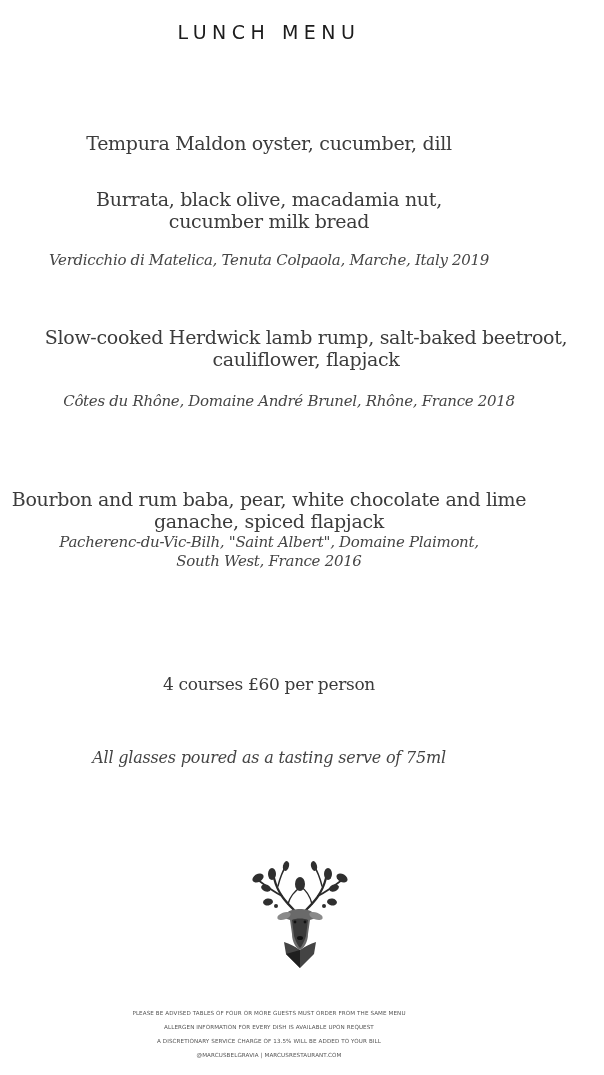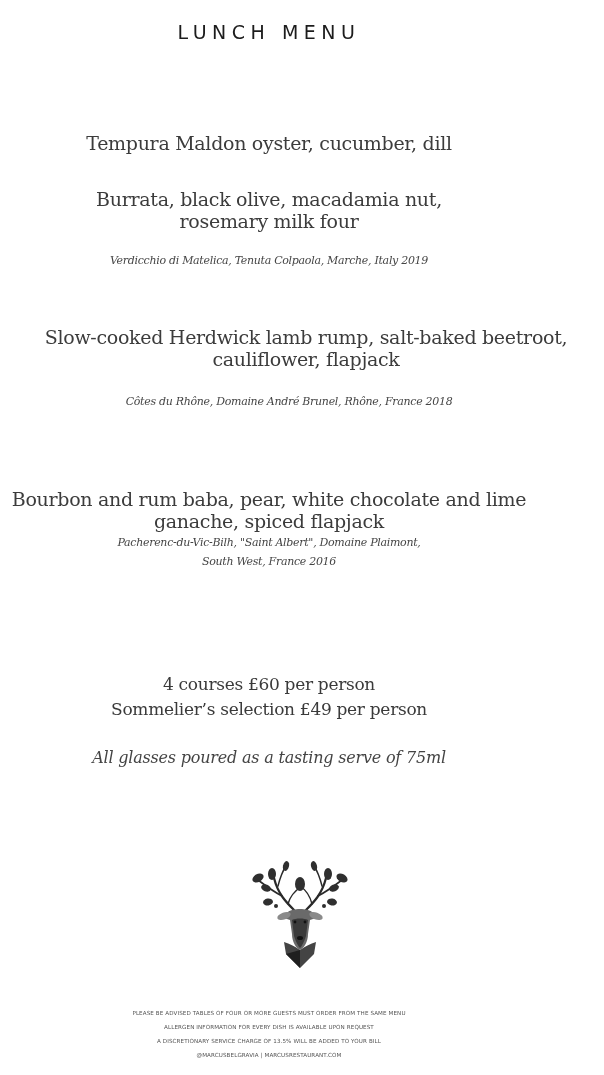--- a/index.html
+++ b/index.html
@@ -32,21 +32,21 @@
     .dish {
       font-family: "DejaVu Serif", serif;
       font-size: 19px;
       line-height: 22px;
       color: #3c3c3c;
       letter-spacing: -0.3px;
     }
     .wine {
       font-family: "DejaVu Serif", serif;
       font-style: italic;
-      font-size: 11px;
+      font-size: 15px;
       line-height: 19px;
       color: #454545;
       letter-spacing: -0.3px;
     }
     .price {
       font-family: "DejaVu Serif", serif;
       font-size: 17px;
       line-height: 25px;
       color: #3a3a3a;
       letter-spacing: -0.3px;
@@ -80,21 +80,21 @@
 <body>
 
 <div class="abs title">LUNCH MENU</div>
 
 <div class="abs dish" style="top:132px;">
   <span class="line">Tempura Maldon oyster, cucumber, dill</span>
 </div>
 
 <div class="abs dish" style="top:188px;">
   <span class="line">Burrata, black olive, macadamia nut,</span>
-  <span class="line">rosemary milk four</span>
+  <span class="line">cucumber milk bread</span>
 </div>
 <div class="abs wine" style="top:251px;">
   <span class="line">Verdicchio di Matelica, Tenuta Colpaola, Marche, Italy 2019</span>
 </div>
 
 <div class="abs dish" style="top:326px;padding-left:37px;">
   <span class="line">Slow-cooked Herdwick lamb rump, salt-baked beetroot,</span>
   <span class="line">cauliflower, flapjack</span>
 </div>
 <div class="abs wine" style="top:392px;margin-left:20px;">
@@ -105,21 +105,20 @@
   <span class="line">Bourbon and rum baba, pear, white chocolate and lime</span>
   <span class="line">ganache, spiced flapjack</span>
 </div>
 <div class="abs wine" style="top:533px;">
   <span class="line">Pacherenc-du-Vic-Bilh, "Saint Albert", Domaine Plaimont,</span>
   <span class="line">South West, France 2016</span>
 </div>
 
 <div class="abs price" style="top:672px;">
   <span class="line">4 courses £60 per person</span>
-  <span class="line">Sommelier’s selection £49 per person</span>
 </div>
 <div class="abs note" style="top:750px;">All glasses poured as a tasting serve of 75ml</div>
 
 <div class="logo-wrap">
   <svg width="112" height="112" viewBox="0 0 112 112" xmlns="http://www.w3.org/2000/svg">
     <g fill="none" stroke="#2a2a2a" stroke-linecap="round">
 
       <path d="M50 52 C42 44, 34 36, 30 20" stroke-width="2.2"></path>
       <path d="M38 38 C30 34, 22 28, 14 22" stroke-width="1.6"></path>
       <path d="M34 28 C36 20, 38 14, 42 8" stroke-width="1.4"></path>

